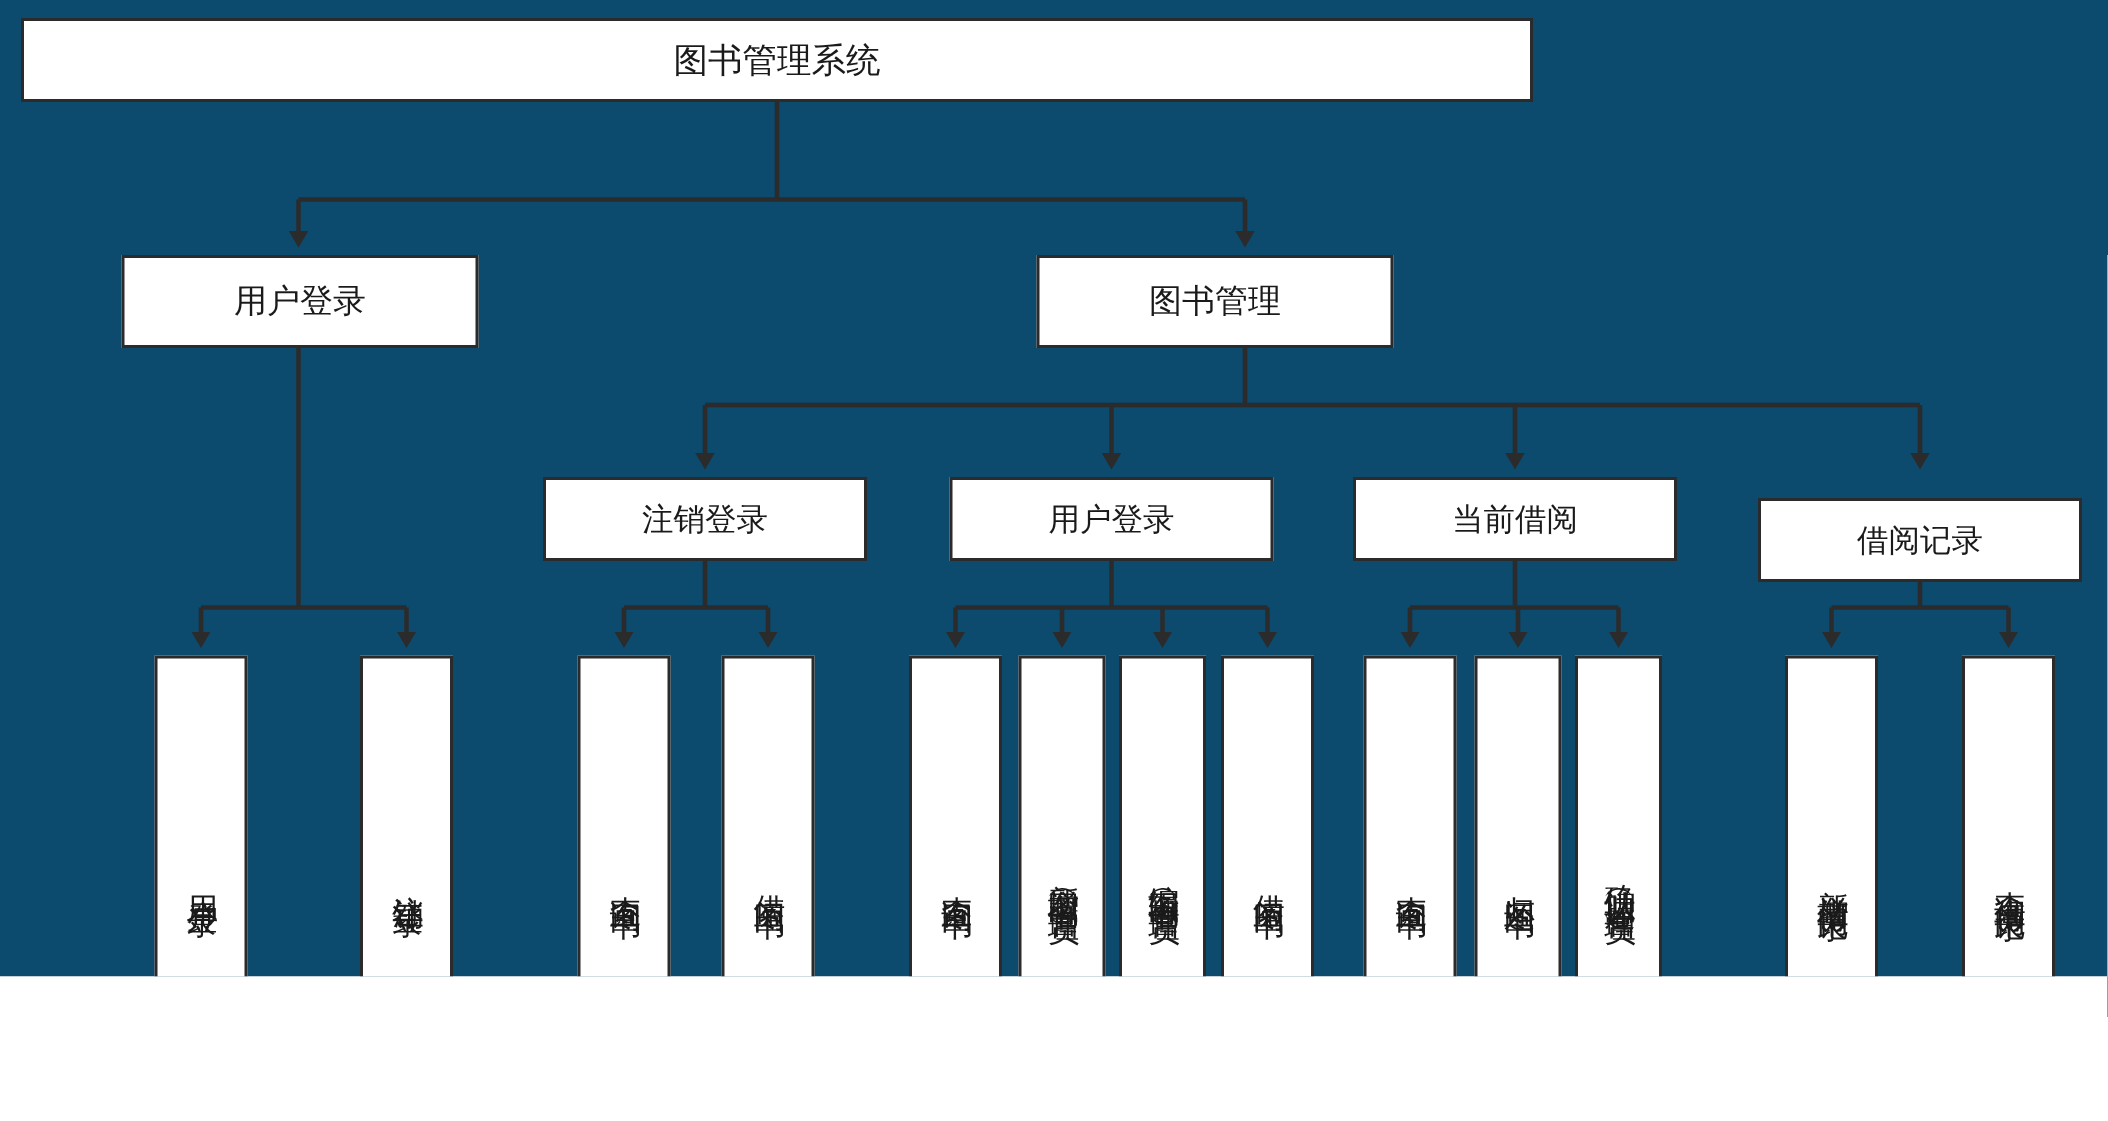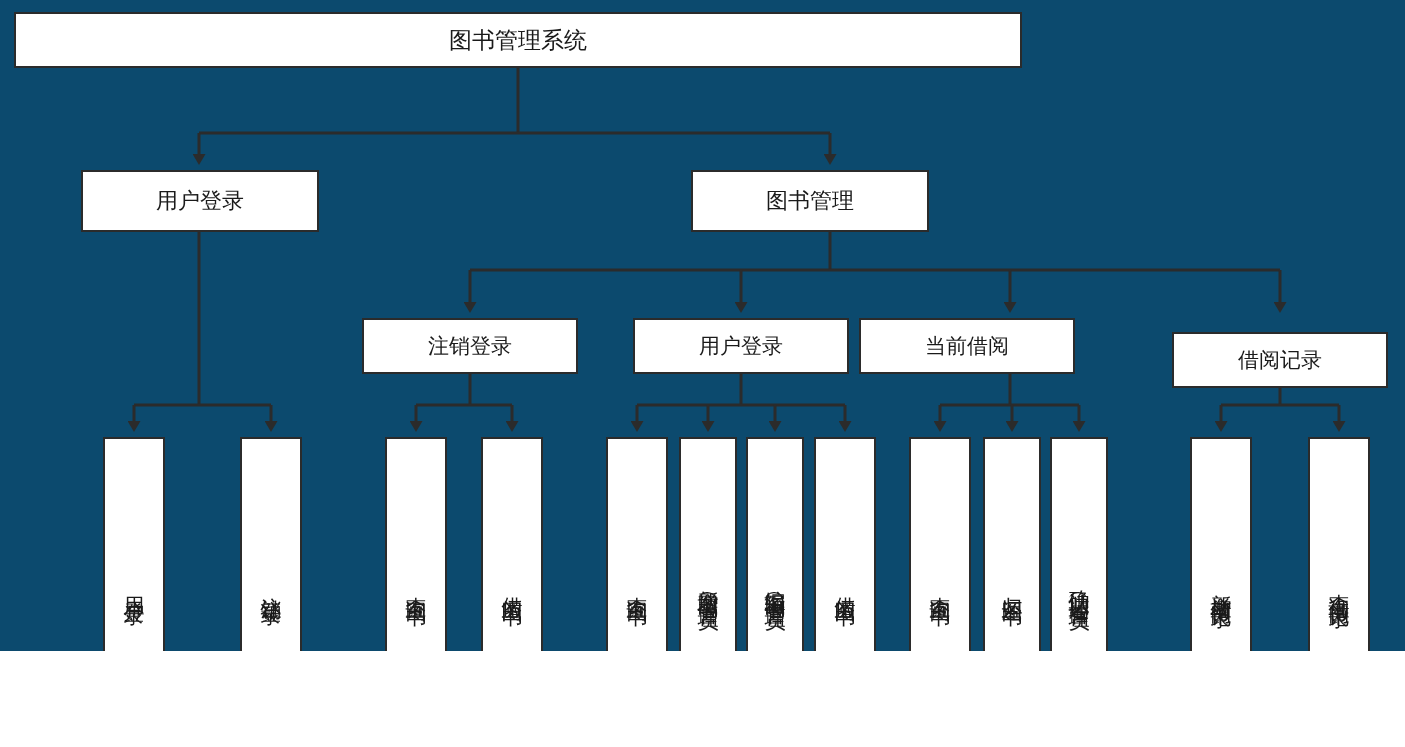--- a/index.html
+++ b/index.html
@@ -134,21 +134,21 @@
   <div class="node level1" id="n-l1-1" style="left: 691px; top: 170px; width: 238px; height: 62px;">
     <span>图书管理</span>
   </div>
 
   <div class="node level2" id="n-l2-0" style="left: 362px; top: 318px; width: 216px; height: 56px;">
     <span>注销登录</span>
   </div>
   <div class="node level2" id="n-l2-1" style="left: 633px; top: 318px; width: 216px; height: 56px;">
     <span>用户登录</span>
   </div>
-  <div class="node level2" id="n-l2-2" style="left: 859px; top: 318px; width: 216px; height: 56px;">
+  <div class="node level2" id="n-l2-2" style="left: 902px; top: 318px; width: 216px; height: 56px;">
     <span>当前借阅</span>
   </div>
   <div class="node level2" id="n-l2-3" style="left: 1172px; top: 332px; width: 216px; height: 56px;">
     <span>借阅记录</span>
   </div>
 
   <div class="node leaf" id="n-lf-0" style="left: 103px; top: 437px; width: 62px; height: 298px;">
     <span>用户登录</span>
   </div>
   <div class="node leaf" id="n-lf-1" style="left: 240px; top: 437px; width: 62px; height: 298px;">

